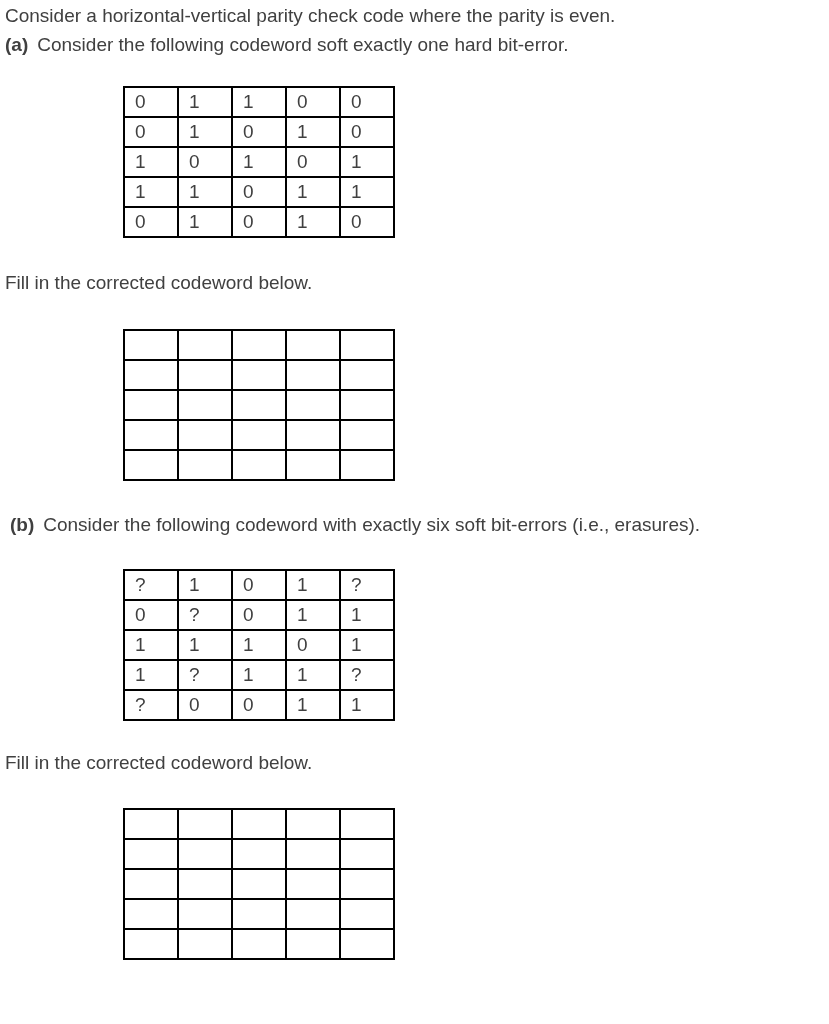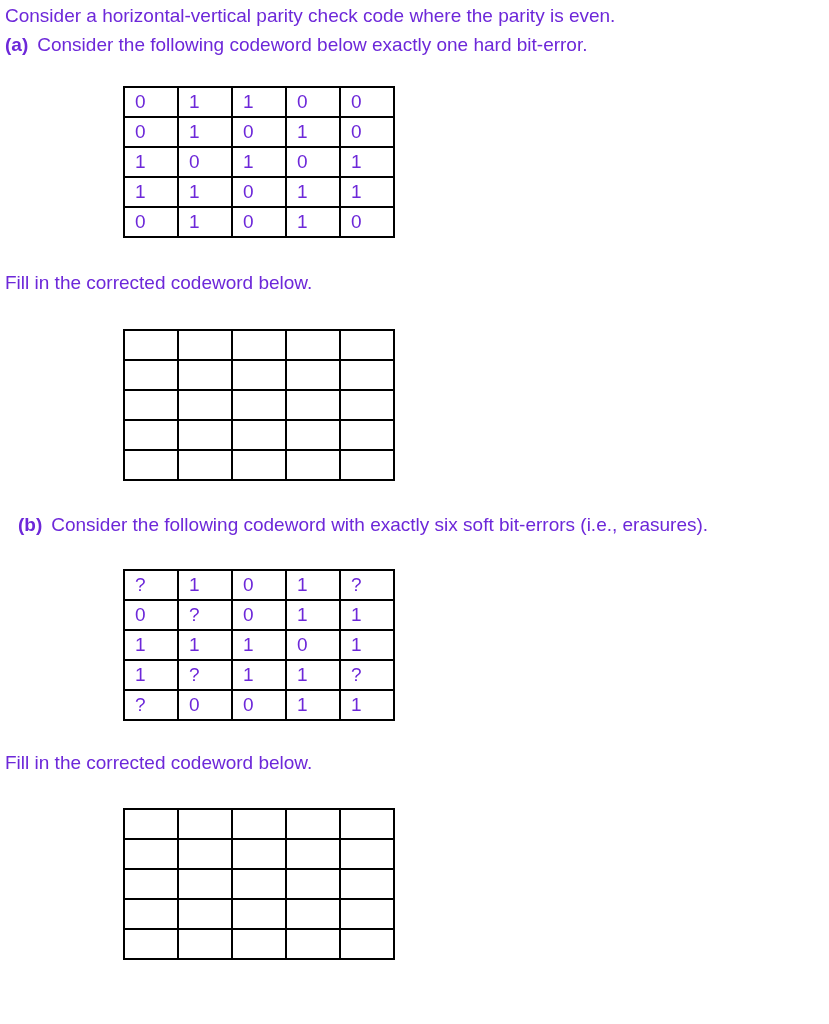--- a/index.html
+++ b/index.html
@@ -5,21 +5,21 @@
   html, body {
     margin: 0;
     padding: 0;
     background: #ffffff;
   }
   .page {
     position: relative;
     width: 829px;
     height: 1024px;
     background: #ffffff;
-    color: #6d28d9;
+    color: #404040;
     font-family: "Liberation Sans", sans-serif;
     font-size: 19px;
     overflow: hidden;
   }
   .line {
     position: absolute;
     white-space: nowrap;
     line-height: 24px;
   }
   .plabel {
@@ -43,21 +43,21 @@
   }
 </style>
 </head>
 <body>
 
 <div class="page">
 
   <div class="line" style="left:5px; top:4px;">Consider a horizontal-vertical parity check code where the parity is even.</div>
 
   <div class="line" style="left:5px; top:33px;">
-    <span class="plabel">(a)</span><span>Consider the following codeword below exactly one hard bit-error.</span>
+    <span class="plabel">(a)</span><span>Consider the following codeword soft exactly one hard bit-error.</span>
   </div>
 
   <table class="grid" style="left:123px; top:86px;">
     <tbody>
         <tr>
       <td>0</td>
       <td>1</td>
       <td>1</td>
       <td>0</td>
       <td>0</td>
@@ -128,21 +128,21 @@
     <tr>
       <td></td>
       <td></td>
       <td></td>
       <td></td>
       <td></td>
     </tr>
   </tbody>
     </table>
 
-  <div class="line" style="left:18px; top:513px;">
+  <div class="line" style="left:10px; top:513px;">
     <span class="plabel">(b)</span><span>Consider the following codeword with exactly six soft bit-errors (i.e., erasures).</span>
   </div>
 
   <table class="grid" style="left:123px; top:569px;">
     <tbody>
         <tr>
       <td>?</td>
       <td>1</td>
       <td>0</td>
       <td>1</td>

